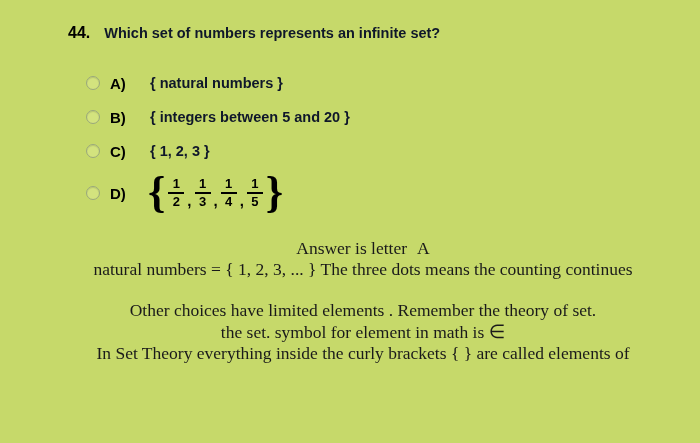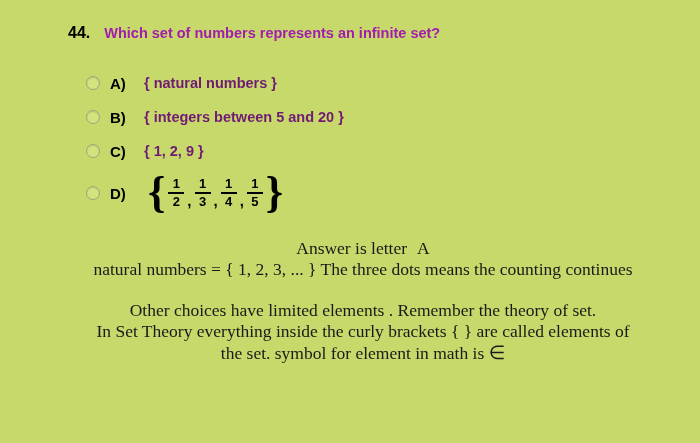--- a/index.html
+++ b/index.html
@@ -32,21 +32,21 @@
     gap: 14px;
   }
   .q-number {
     font-weight: bold;
     font-size: 16px;
     color: #000;
   }
   .q-text {
     font-weight: bold;
     font-size: 14.5px;
-    color: #a21caf;
+    color: #0f172a;
   }
 
   
   .choices {
     position: absolute;
     left: 86px;
     top: 66px;
     width: 560px;
   }
   .choice {
@@ -68,21 +68,22 @@
     font-size: 15px;
     font-weight: bold;
     color: #000;
     margin-left: 10px;
     width: 34px;
     flex: 0 0 auto;
   }
   .choice-body {
     font-size: 14.5px;
     font-weight: bold;
-    color: #701a75;
+    color: #0f172a;
+    margin-left: 6px;
     white-space: nowrap;
   }
 
   
   .choice-d {
     height: 50px;
     align-items: center;
   }
   .frac-set {
     display: flex;
@@ -175,21 +176,21 @@
 
     <div class="choice">
       <span class="radio"></span>
       <span class="choice-letter">B)</span>
       <span class="choice-body">{ integers between 5 and 20 }</span>
     </div>
 
     <div class="choice">
       <span class="radio"></span>
       <span class="choice-letter">C)</span>
-      <span class="choice-body">{ 1, 2, 9 }</span>
+      <span class="choice-body">{ 1, 2, 3 }</span>
     </div>
 
     <div class="choice choice-d">
       <span class="radio"></span>
       <span class="choice-letter">D)</span>
       <span class="frac-set">
         <span class="brace">{</span>
         <span class="frac">
           <span class="num">1</span>
           <span class="bar"></span>
@@ -219,20 +220,20 @@
 
   </div>
 
   <div class="explanation">
     <p class="answer-line">
       <span>Answer is letter</span><span class="gap"></span><span>A</span>
     </p>
     <p>natural numbers = { 1, 2, 3, ... } The three dots means the counting continues</p>
     <div class="blank-line"></div>
     <p>Other choices have limited elements . Remember the theory of set.</p>
-    <p>In Set Theory everything inside the curly brackets {  } are called elements of</p>
     <p>
       <span>the set.   symbol for element in math is</span>
       <span class="elem-sym">∈</span>
     </p>
+    <p>In Set Theory everything inside the curly brackets {  } are called elements of</p>
   </div>
 
 </div>
 
 </body></html>

